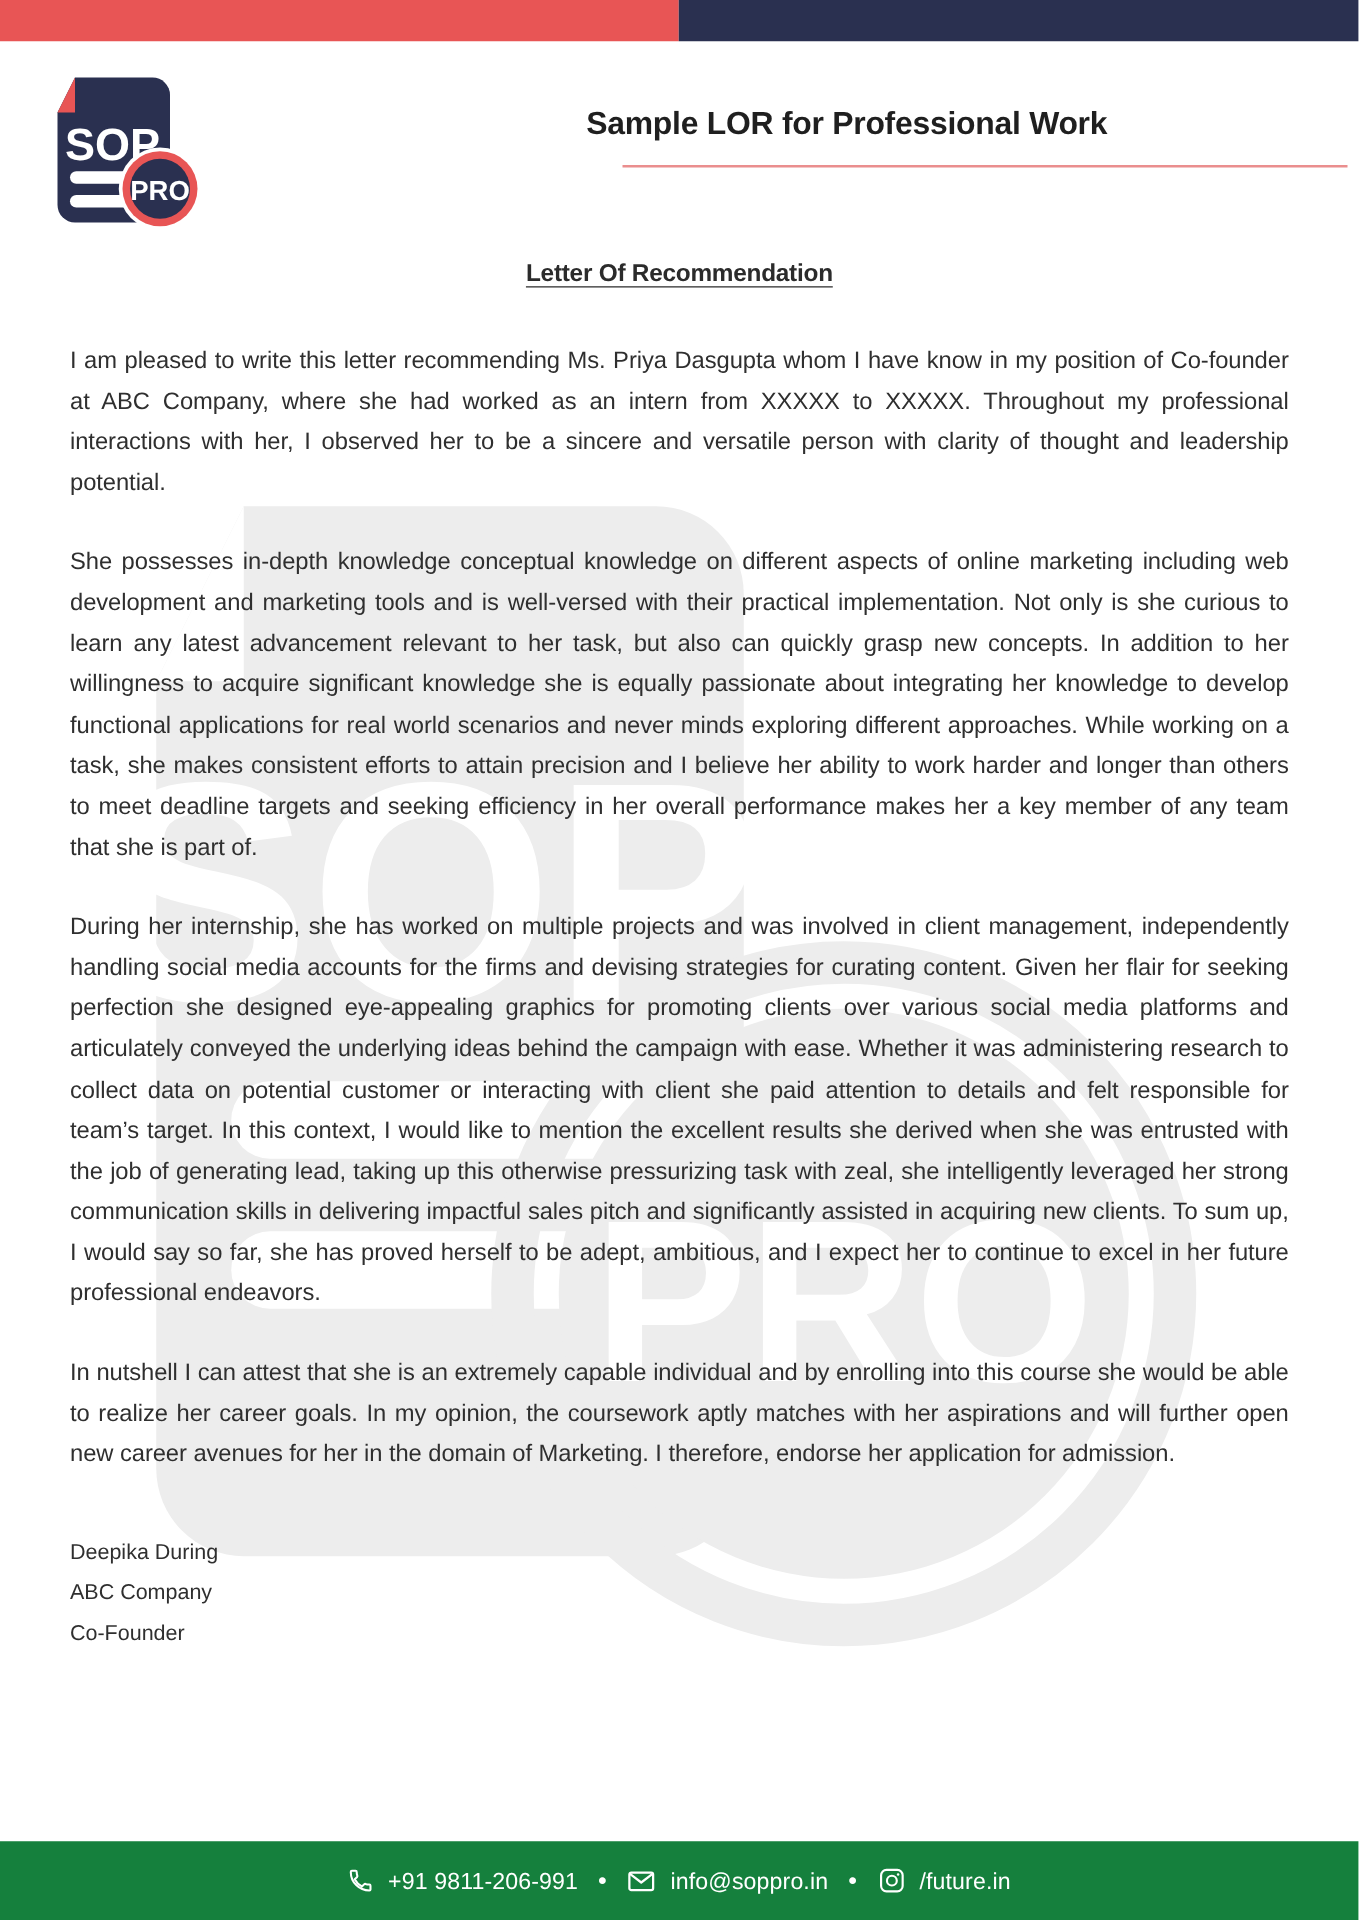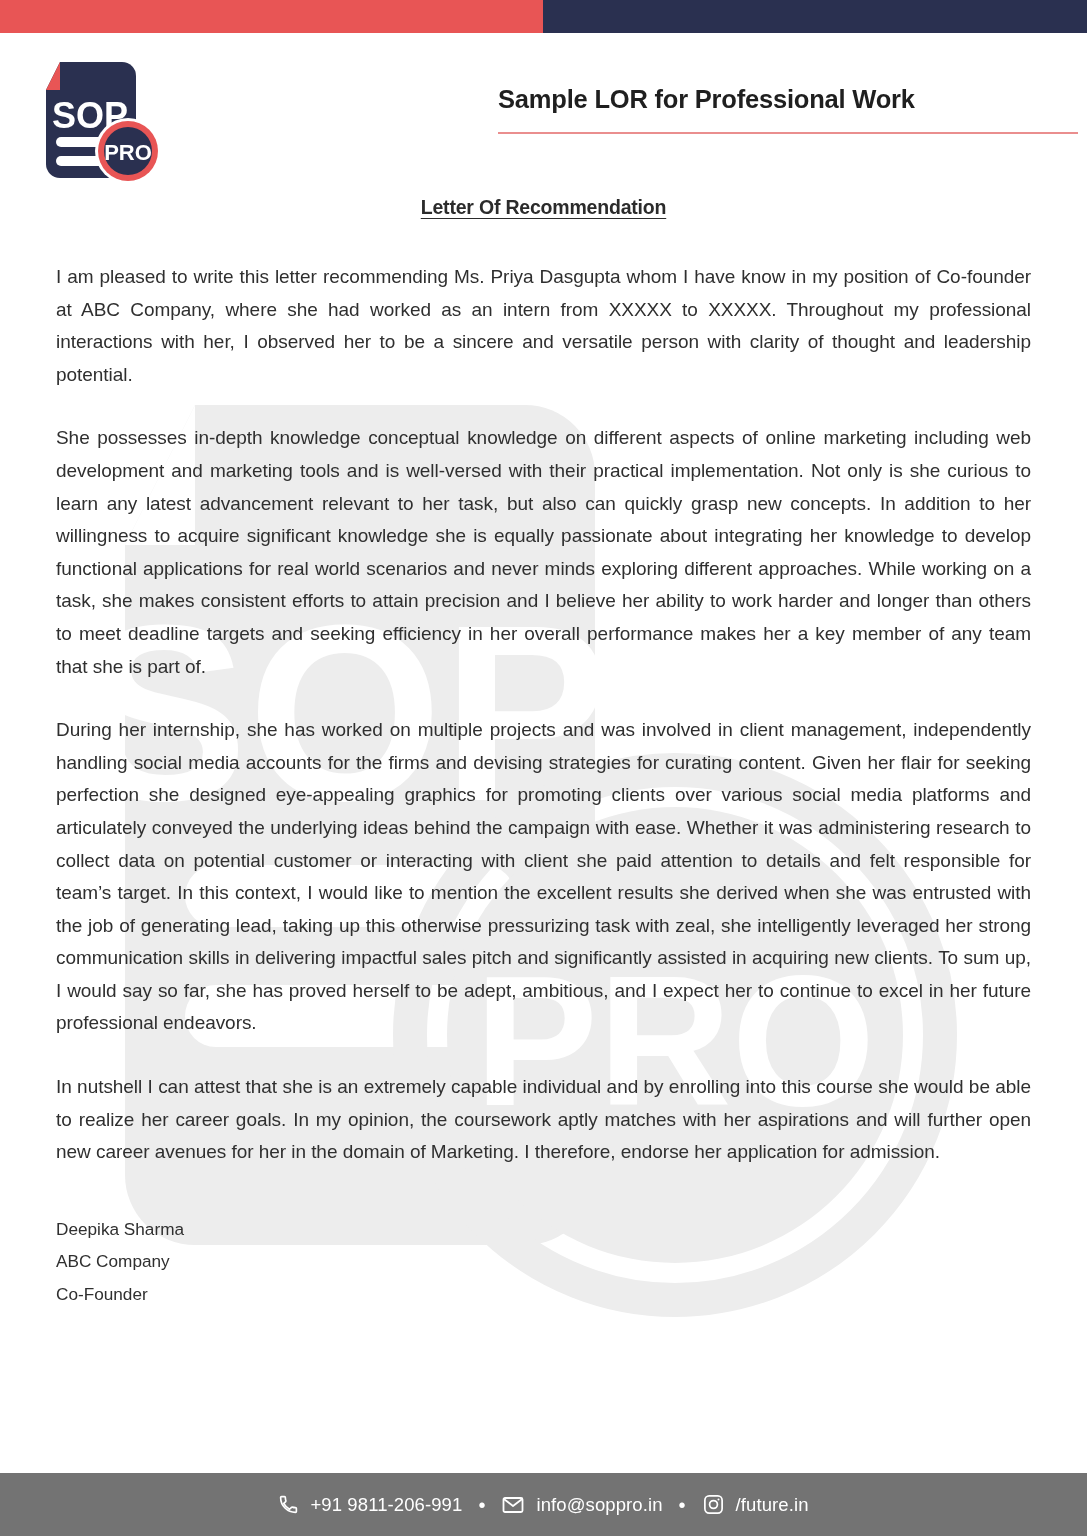--- a/index.html
+++ b/index.html
@@ -50,39 +50,39 @@
     height: 150px;
     z-index: 3;
   }
   .logo {
     position: absolute;
     left: 38px; top: 8px;
     width: 126px; height: 130px;
   }
   .doc-title {
     position: absolute;
-    left: 498px; top: 37px;
+    left: 469px; top: 37px;
     width: 560px;
     font-size: 25.5px;
     font-weight: bold;
     color: #1f1f1f;
     letter-spacing: -0.2px;
     white-space: nowrap;
   }
   .title-rule {
     position: absolute;
     left: 498px; top: 84px;
     width: 580px; height: 2px;
     background: #ea8e8e;
   }
 
   
   .content {
     position: absolute;
-    left: 56px; top: 196px;
+    left: 56px; top: 208px;
     width: 975px;
     z-index: 2;
   }
   .letter-heading {
     text-align: center;
     font-size: 19.5px;
     font-weight: bold;
     color: #2b2b2b;
     text-decoration: underline;
     text-underline-offset: 4px;
@@ -104,21 +104,21 @@
     color: #2f2f2f;
   }
   .signoff div { white-space: nowrap; }
 
   
   .footer {
     position: absolute;
     left: 0; bottom: 0;
     width: 1087px;
     height: 63px;
-    background: #737373;
+    background: #15803d;
     display: flex;
     align-items: center;
     justify-content: center;
     gap: 0;
     z-index: 4;
   }
   .f-item {
     display: flex;
     align-items: center;
     gap: 11px;
@@ -185,21 +185,21 @@
   <div class="content">
 
     <div class="letter-heading">Letter Of Recommendation</div>
 
     <p class="para">I am pleased to write this letter recommending Ms. Priya Dasgupta whom I have know in my position of Co-founder at ABC Company, where she had worked as an intern from XXXXX to XXXXX. Throughout my professional interactions with her, I observed her to be a sincere and versatile person with clarity of thought and leadership potential.</p>
     <p class="para">She possesses in-depth knowledge conceptual knowledge on different aspects of online marketing including web development and marketing tools and is well-versed with their practical implementation. Not only is she curious to learn any latest advancement relevant to her task, but also can quickly grasp new concepts. In addition to her willingness to acquire significant knowledge she is equally passionate about integrating her knowledge to develop functional applications for real world scenarios and never minds exploring different approaches. While working on a task, she makes consistent efforts to attain precision and I believe her ability to work harder and longer than others to meet deadline targets and seeking efficiency in her overall performance makes her a key member of any team that she is part of.</p>
     <p class="para">During her internship, she has worked on multiple projects and was involved in client management, independently handling social media accounts for the firms and devising strategies for curating content. Given her flair for seeking perfection she designed eye-appealing graphics for promoting clients over various social media platforms and articulately conveyed the underlying ideas behind the campaign with ease. Whether it was administering research to collect data on potential customer or interacting with client she paid attention to details and felt responsible for team’s target. In this context, I would like to mention the excellent results she derived when she was entrusted with the job of generating lead, taking up this otherwise pressurizing task with zeal, she intelligently leveraged her strong communication skills in delivering impactful sales pitch and significantly assisted in acquiring new clients. To sum up, I would say so far, she has proved herself to be adept, ambitious, and I expect her to continue to excel in her future professional endeavors.</p>
     <p class="para">In nutshell I can attest that she is an extremely capable individual and by enrolling into this course she would be able to realize her career goals. In my opinion, the coursework aptly matches with her aspirations and will further open new career avenues for her in the domain of Marketing. I therefore, endorse her application for admission.</p>
 
     <div class="signoff">
-      <div>Deepika Sharma</div>
+      <div>Deepika During</div>
       <div>ABC Company</div>
       <div>Co-Founder</div>
     </div>
   </div>
 
   <div class="footer">
 
     <div class="f-item">
       <span class="f-icon">
         <svg width="21" height="21" viewBox="0 0 24 24" fill="none" stroke="#ffffff" stroke-width="1.9" stroke-linecap="round" stroke-linejoin="round">

